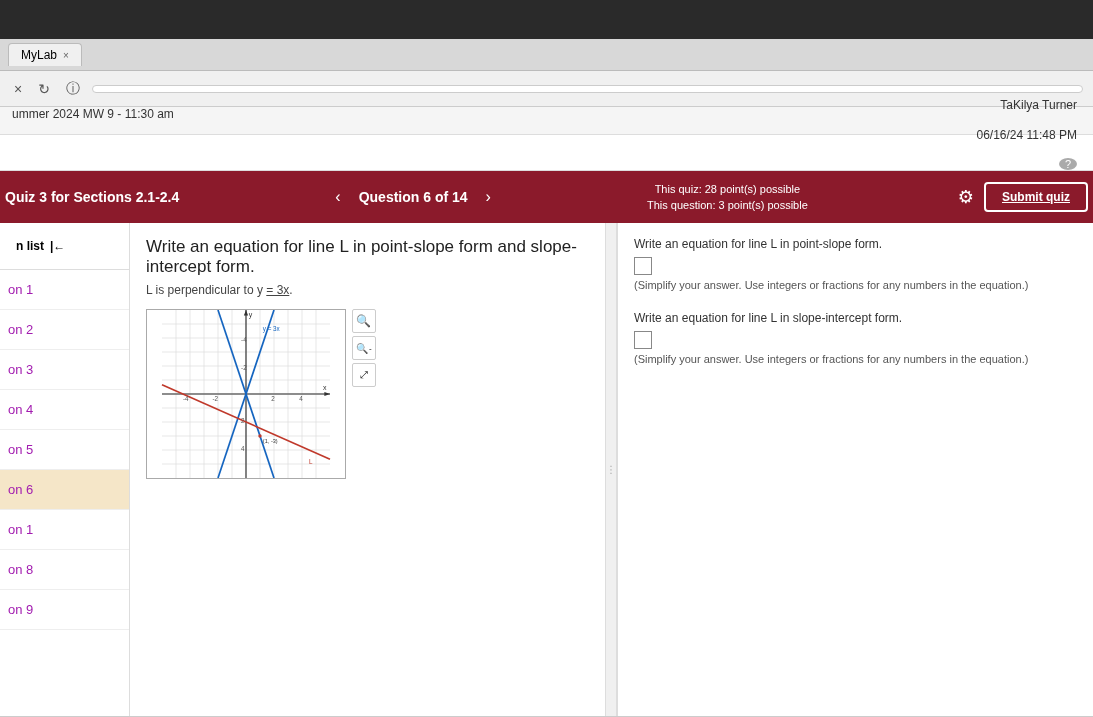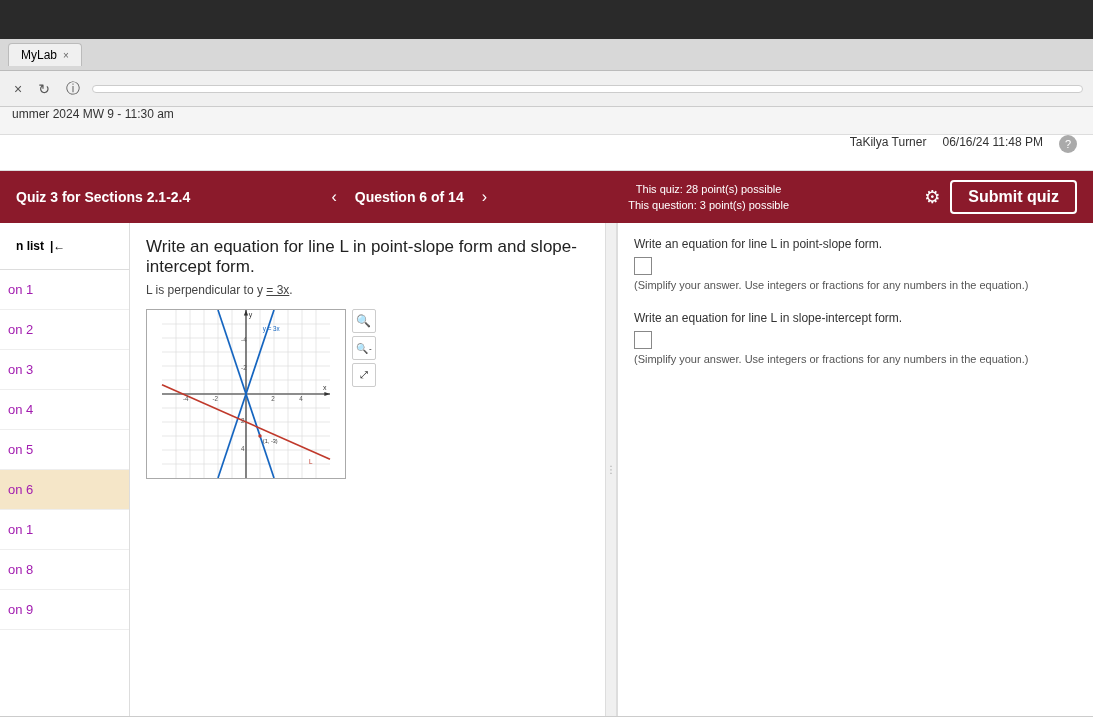--- a/index.html
+++ b/index.html
@@ -10,30 +10,30 @@
     .tab-bar { background: #d8d8d8; height: 32px; display: flex; align-items: center; padding: 0 8px; gap: 4px; border-bottom: 1px solid #bbb; }
     .tab { background: #f0f0f0; border: 1px solid #bbb; border-bottom: none; border-radius: 4px 4px 0 0; padding: 4px 12px; font-size: 12px; display: flex; align-items: center; gap: 6px; }
     .tab-close { cursor: pointer; color: #666; font-size: 10px; }
 
     .nav-bar { background: #f0f0f0; height: 36px; display: flex; align-items: center; padding: 0 10px; gap: 8px; border-bottom: 1px solid #ccc; }
     .nav-btn { background: none; border: none; cursor: pointer; font-size: 14px; color: #555; padding: 2px 4px; }
     .url-bar { flex: 1; background: white; border: 1px solid #ccc; border-radius: 12px; padding: 3px 10px; font-size: 12px; color: #333; }
 
     .app-header { background: #f5f5f5; height: 28px; display: flex; padding: 0 12px; font-size: 12px; color: #333; border-bottom: 1px solid #ddd; }
 
-    .user-bar { background: white; height: 36px; display: flex; align-items: flex-start; justify-content: flex-end; padding: 0 16px; gap: 16px; font-size: 12px; color: #333; border-bottom: 1px solid #ddd; }
-
-    .quiz-header { background: #8b1a2b; height: 52px; display: flex; align-items: center; justify-content: space-between; padding: 0 16px; color: white; }
+    .user-bar { background: white; height: 36px; display: flex; align-items: flex-end; justify-content: flex-end; padding: 0 16px; gap: 16px; font-size: 12px; color: #333; border-bottom: 1px solid #ddd; flex-direction: column; }
+
+    .quiz-header { background: #8b1a2b; height: 52px; display: flex; align-items: center; justify-content: space-between; padding: 0 5px; color: white; }
     .quiz-title { font-size: 14px; font-weight: bold; color: white; }
     .question-nav { display: flex; align-items: center; gap: 12px; font-size: 14px; font-weight: bold; }
     .nav-arrow { background: none; border: none; color: white; cursor: pointer; font-size: 16px; padding: 2px 6px; }
     .quiz-info { text-align: center; font-size: 11px; line-height: 1.5; }
     .quiz-actions { display: flex; align-items: center; gap: 10px; }
     .settings-btn { background: none; border: none; color: white; cursor: pointer; font-size: 18px; }
-    .submit-btn { background: #8b1a2b; border: 2px solid white; color: white; padding: 6px 16px; border-radius: 4px; cursor: pointer; font-size: 16px; font-weight: bold; }
+    .submit-btn { background: #8b1a2b; border: 2px solid white; color: white; padding: 6px 16px; border-radius: 4px; cursor: pointer; font-size: 12px; font-weight: bold; text-decoration: underline; }
 
     .main-content { display: flex; height: calc(717px - 32px - 36px - 28px - 36px - 52px - 40px); background: white; }
 
     .sidebar { width: 130px; background: white; border-right: 1px solid #ddd; overflow-y: auto; }
     .sidebar-header { display: flex; align-items: center; gap: 6px; padding: 16px; font-size: 12px; font-weight: bold; border-bottom: 1px solid #ddd; }
     .sidebar-item { padding: 12px 8px; font-size: 13px; color: #a21caf; border-bottom: 1px solid #eee; cursor: pointer; }
     .sidebar-item.active { background: #f5e6c8; }
     .question-left { flex: 1; }
     .question-right { flex: 1; border-left: 1px solid #ddd; padding-left: 16px; }
 

